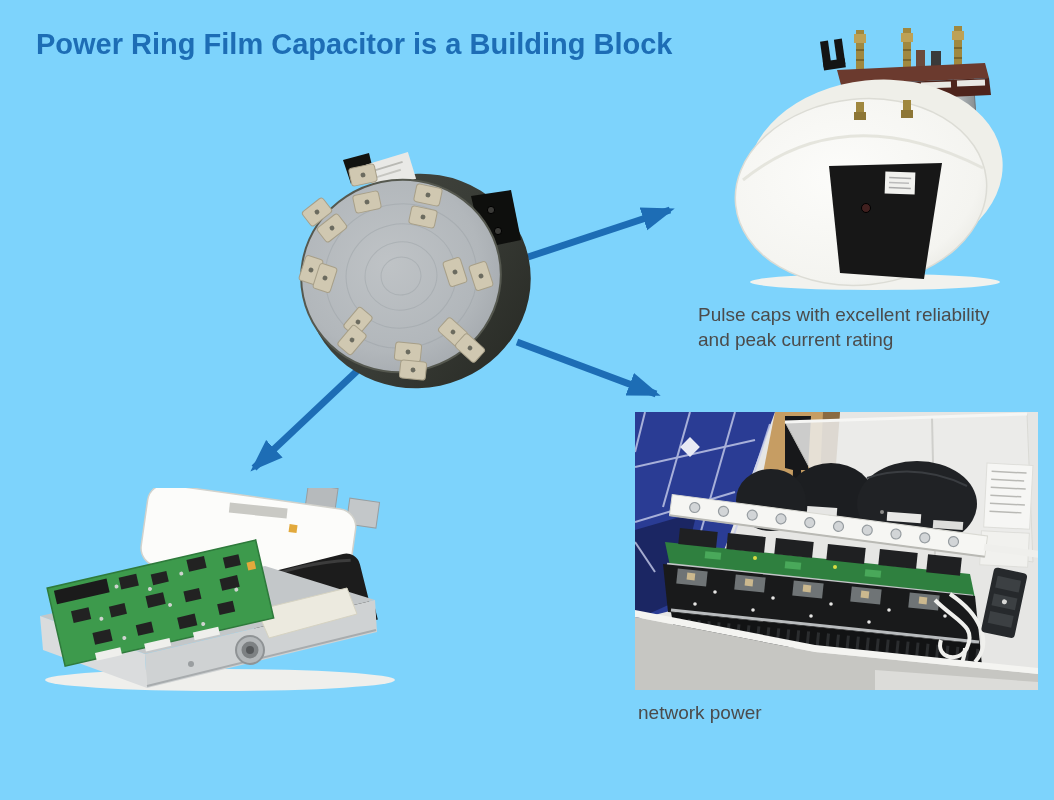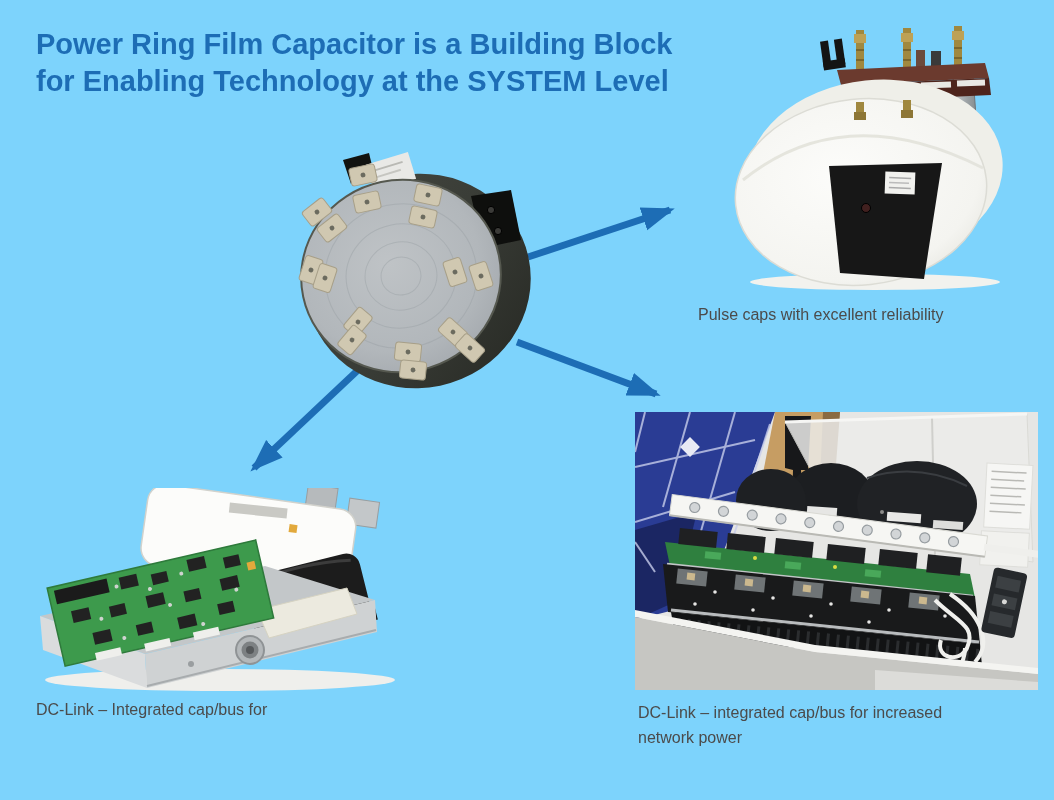--- a/index.html
+++ b/index.html
@@ -1,35 +1,34 @@
 <!DOCTYPE html>
 <html><head>
 <meta charset="utf-8">
 <style>
   html,body{margin:0;padding:0;background:#ffffff;}
   .canvas{position:relative;width:1054px;height:800px;background:#7dd3fc;overflow:hidden;
           font-family:"Liberation Sans","DejaVu Sans",sans-serif;}
   .abs{position:absolute;}
   .title{left:36px;top:26px;color:#1d6db5;font-size:29px;font-weight:700;line-height:37px;letter-spacing:0;}
   .title span{display:block;}
-  .caption{color:#4b4b4b;font-size:16px;line-height:25px;font-weight:400;}
+  .caption{color:#4b4b4b;font-size:19px;line-height:25px;font-weight:400;}
   .caption span{display:block;}
   .cap-pulse{left:698px;top:302px;width:345px;}
   .cap-traction{left:36px;top:697px;width:330px;}
   .cap-energy{left:638px;top:700px;width:410px;}
   svg{display:block;}
 </style>
 </head>
 <body>
 
 <div class="canvas">
 
   <h1 class="abs title" style="margin:0">
     <span>Power Ring Film Capacitor is a Building Block</span>
-    <span>for Enabling Technology at the SYSTEM Level</span>
   </h1>
 
   <svg class="abs" style="left:0;top:0" width="1054" height="800" viewBox="0 0 1054 800">
     <defs>
       <marker id="ah" markerUnits="userSpaceOnUse" markerWidth="34" markerHeight="26" refX="28" refY="13" orient="auto">
         <path d="M0,1 L33,13 L0,25 z" fill="#1d6db5"></path>
       </marker>
     </defs>
     <line x1="528" y1="257" x2="670" y2="210" stroke="#1d6db5" stroke-width="7" marker-end="url(#ah)"></line>
     <line x1="357" y1="371" x2="254" y2="468" stroke="#1d6db5" stroke-width="7" marker-end="url(#ah)"></line>
@@ -225,20 +224,21 @@
         <rect x="131" y="82" width="8" height="16" fill="#a0883f"></rect>
           <rect x="129" y="92" width="12" height="8" fill="#8d7636"></rect>
         <rect x="178" y="80" width="8" height="16" fill="#a0883f"></rect>
           <rect x="176" y="90" width="12" height="8" fill="#8d7636"></rect>
       </g>
     </svg>
   </div>
 
   <p class="abs caption cap-pulse" style="margin:0">
     <span>Pulse caps with excellent reliability</span>
+    <span>and peak current rating</span>
   </p>
 
   <div class="abs" style="left:25px;top:488px">
     <svg width="400" height="207" viewBox="0 0 400 207">
       <ellipse cx="195" cy="192" rx="175" ry="11" fill="#efefec"></ellipse>
 
       <g transform="rotate(8 220 52)">
         <rect x="275" y="-12" width="30" height="26" fill="#b6babc" stroke="#989ea0" stroke-width="1"></rect>
         <rect x="318" y="-4" width="30" height="26" fill="#c3c7c9" stroke="#989ea0" stroke-width="1"></rect>
         <rect x="118" y="8" width="210" height="82" rx="18" fill="#fcfcfa" stroke="#d2d2cc" stroke-width="1.5"></rect>
@@ -304,21 +304,20 @@
         <g fill="#efefec">
             <rect x="58" y="150" width="26" height="8"></rect>
             <rect x="108" y="152" width="26" height="8"></rect>
             <rect x="158" y="152" width="26" height="8"></rect>
           </g>
       </g>
     </svg>
   </div>
 
   <p class="abs caption cap-traction" style="margin:0">
-    <span>DC-Link – Integrated cap/bus for</span>
   </p>
 
   <div class="abs" style="left:635px;top:412px">
     <svg width="403" height="278" viewBox="0 0 403 278">
       <rect x="0" y="0" width="403" height="278" fill="#e6e6e4"></rect>
 
       <g>
         <polygon points="0,0 140,0 70,190 0,208" fill="#2a3c94"></polygon>
         <polygon points="0,118 62,100 40,190 0,208" fill="#1b2663"></polygon>
         <g stroke="#c7cdeb" stroke-width="2" opacity="0.8">
@@ -456,17 +455,16 @@
 
       <g>
         <polygon points="0,205 180,240 403,262 403,278 0,278" fill="#c6c6c2"></polygon>
         <polygon points="0,198 180,233 403,256 403,262 180,240 0,205" fill="#f4f4f1"></polygon>
         <polygon points="240,258 403,270 403,278 240,278" fill="#dcdcd9"></polygon>
       </g>
     </svg>
   </div>
 
   <p class="abs caption cap-energy" style="margin:0">
-    <span>DC-Link – integrated cap/bus for increased</span>
     <span>network power</span>
   </p>
 
 </div>
 
 </body></html>

